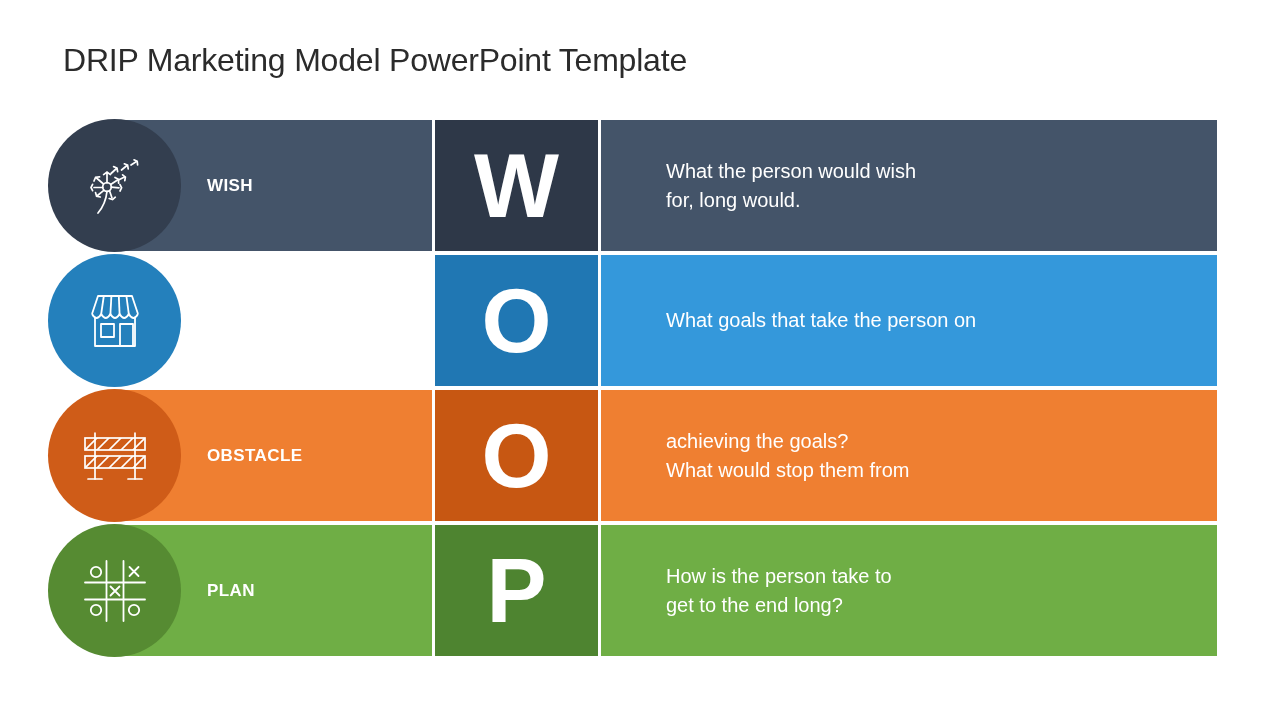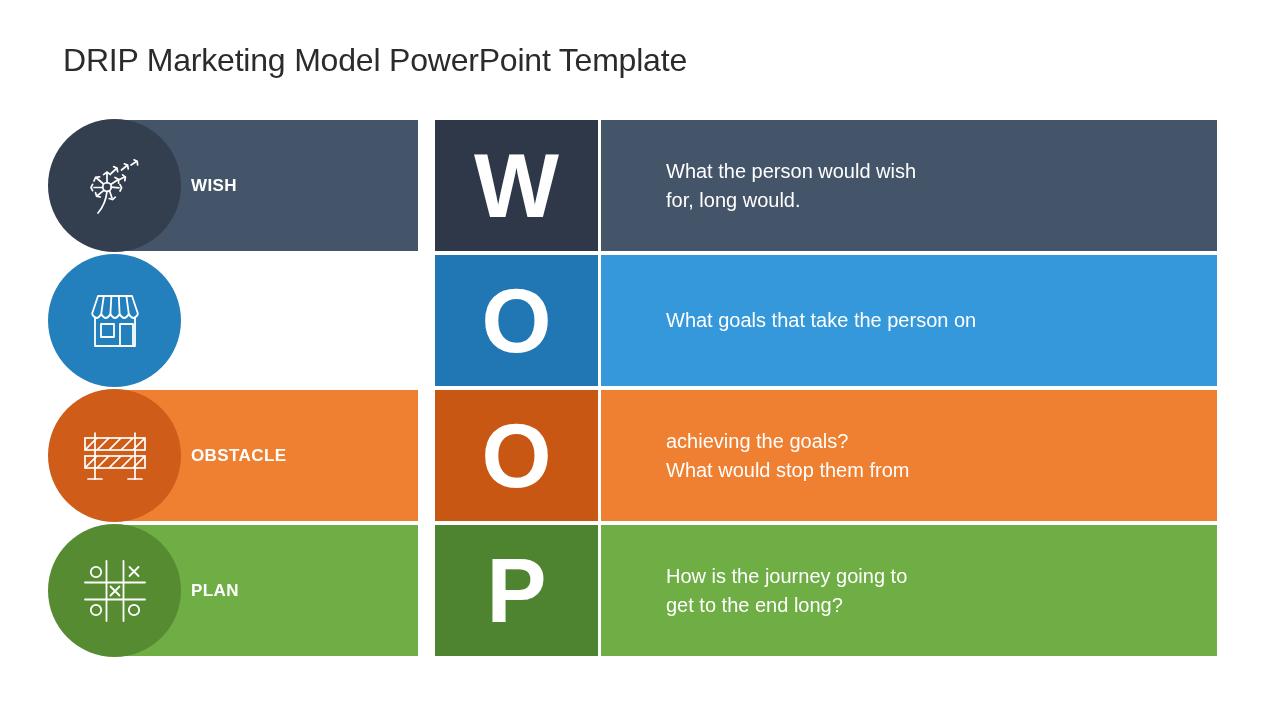--- a/index.html
+++ b/index.html
@@ -43,21 +43,21 @@
     height: 131px;
     margin-bottom: 4px;
     display: flex;
     align-items: stretch;
   }
   .row:last-child { margin-bottom: 0; }
 
   
   .band-left {
     position: absolute;
-    left: 54px;
+    left: 70px;
     top: 0;
     width: 316px;
     height: 100%;
     display: flex;
     align-items: center;
   }
 
   .label {
     margin-left: 89px;
     font-size: 17px;
@@ -337,20 +337,20 @@
       <div class="divider d1"></div>
 
       <div class="letter-tile">
         <span class="letter">P</span>
       </div>
 
       <div class="divider d2"></div>
 
       <div class="band-right">
         <div class="desc">
-          <span>How is the journey going to</span>
+          <span>How is the person take to</span>
           <span>get to the end long?</span>
         </div>
       </div>
     </div>
 
   </div>
 </div>
 
 </body></html>

